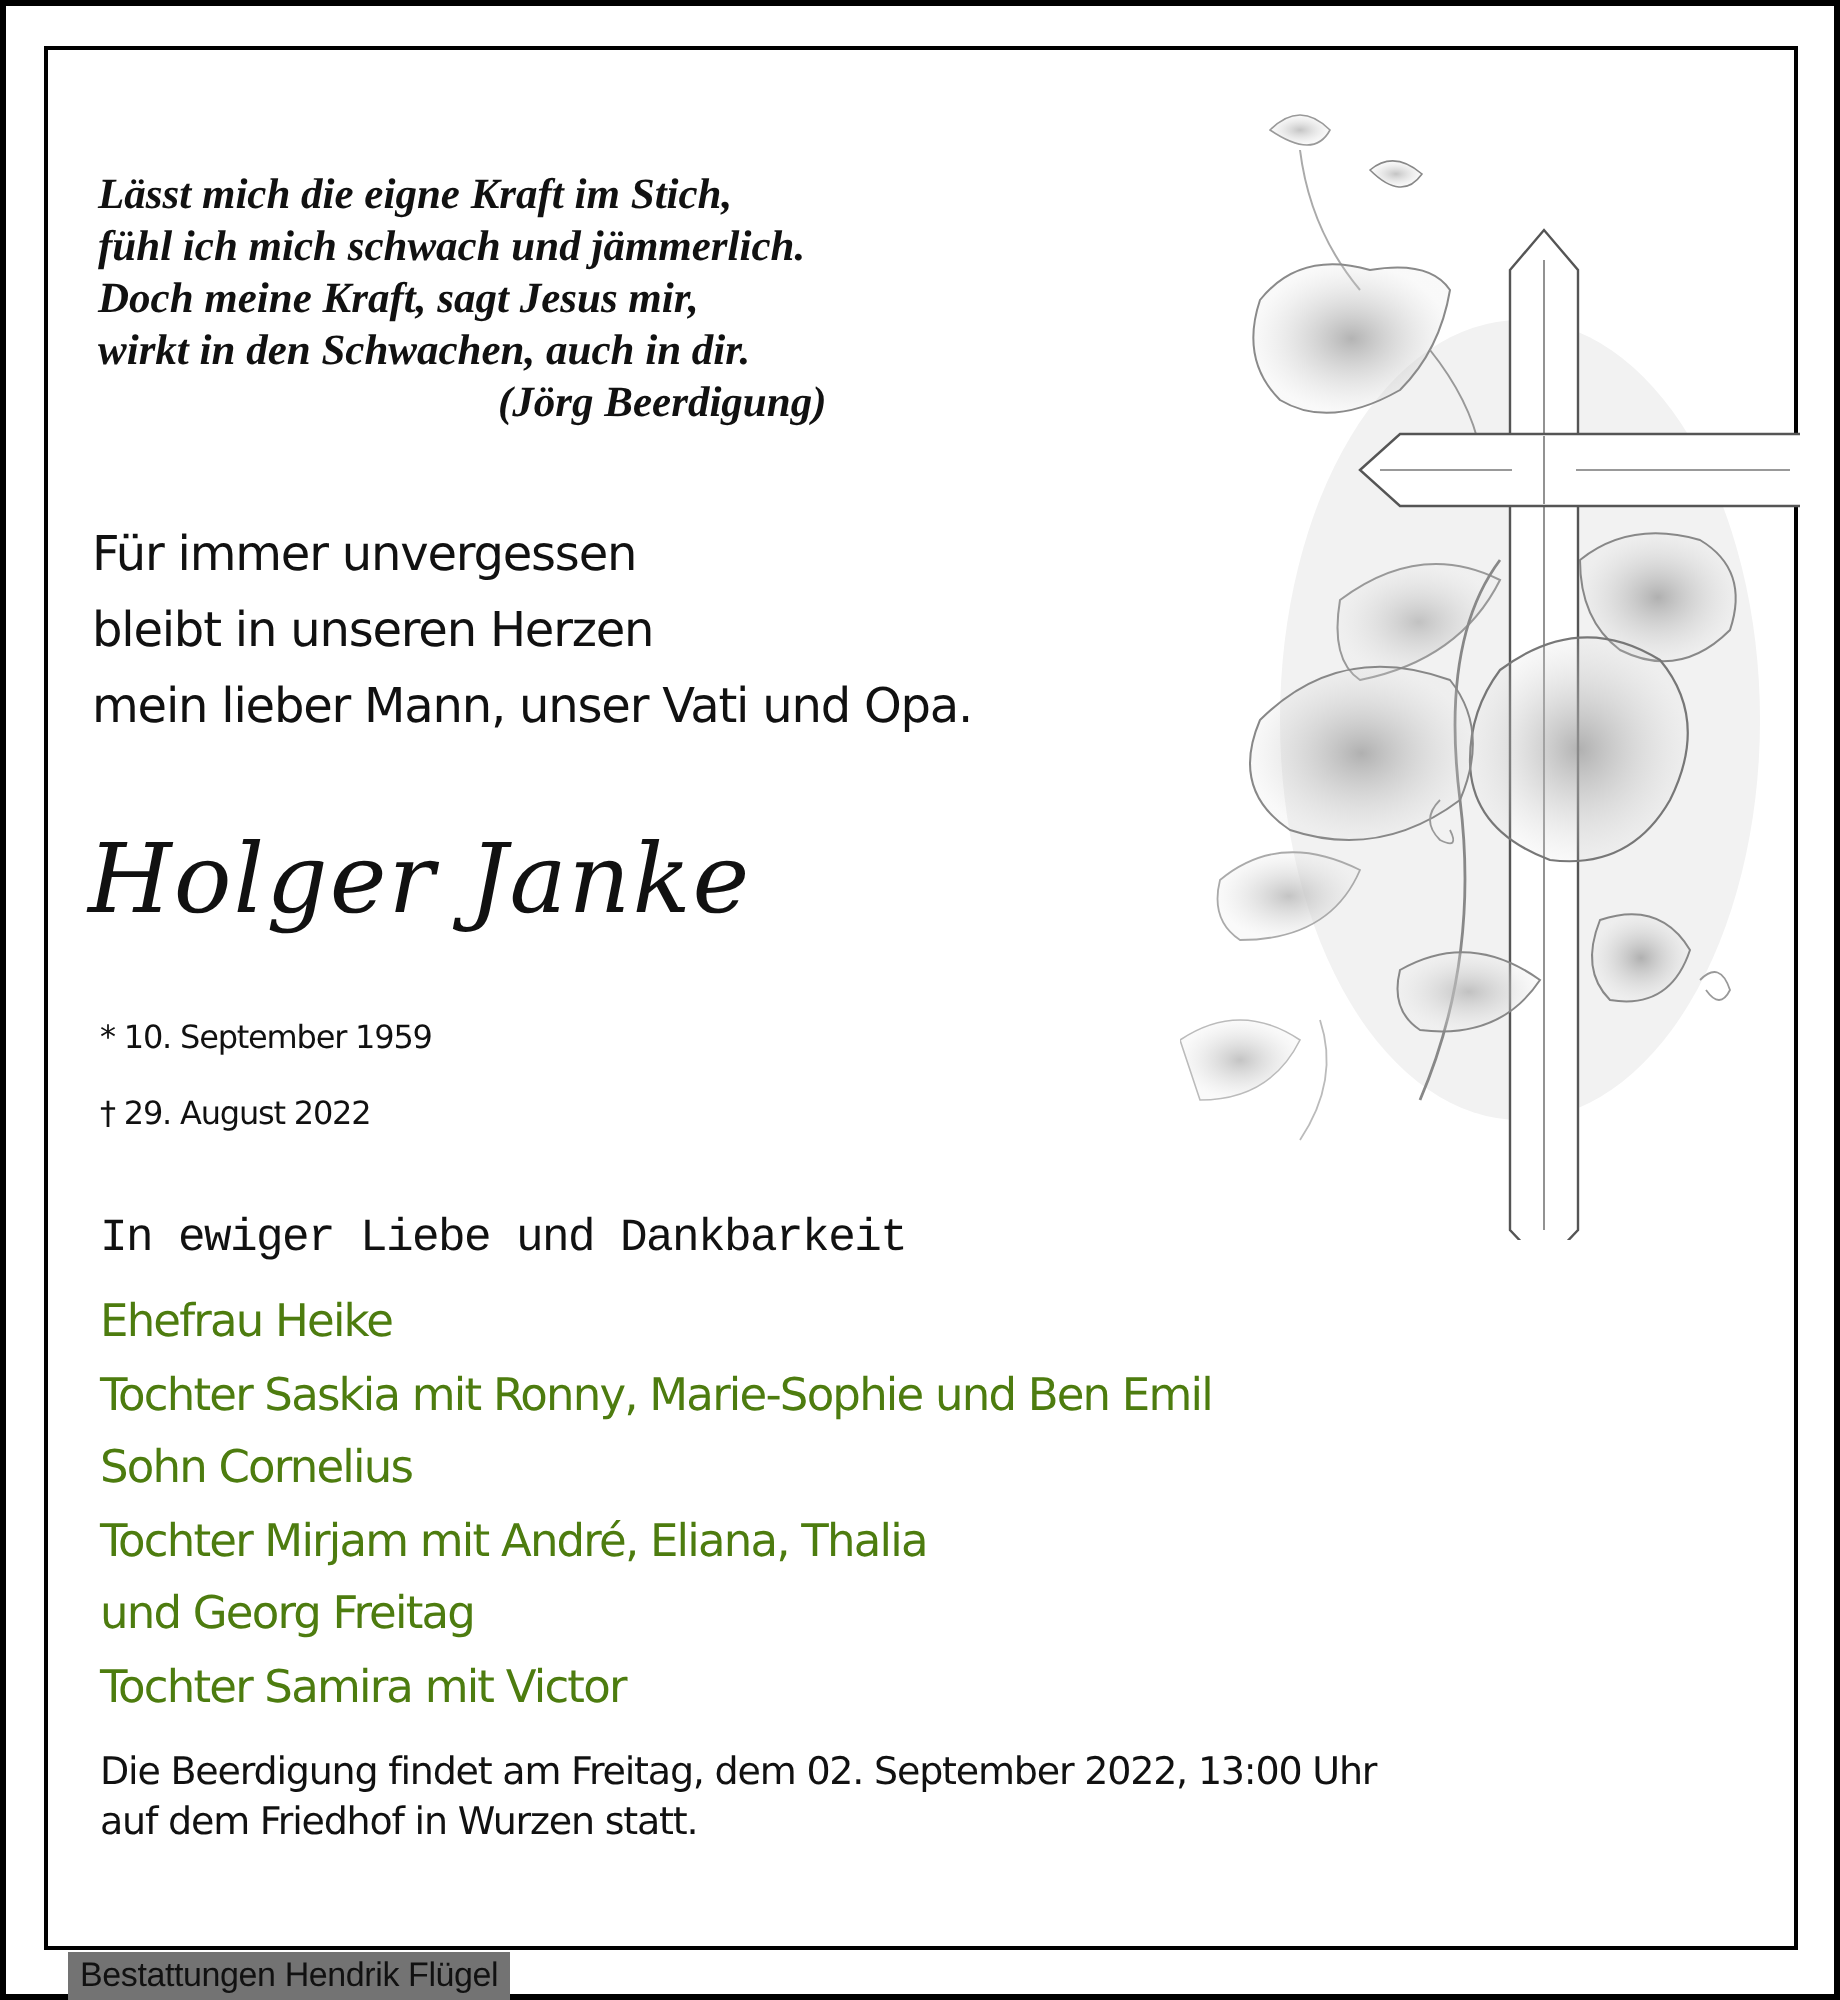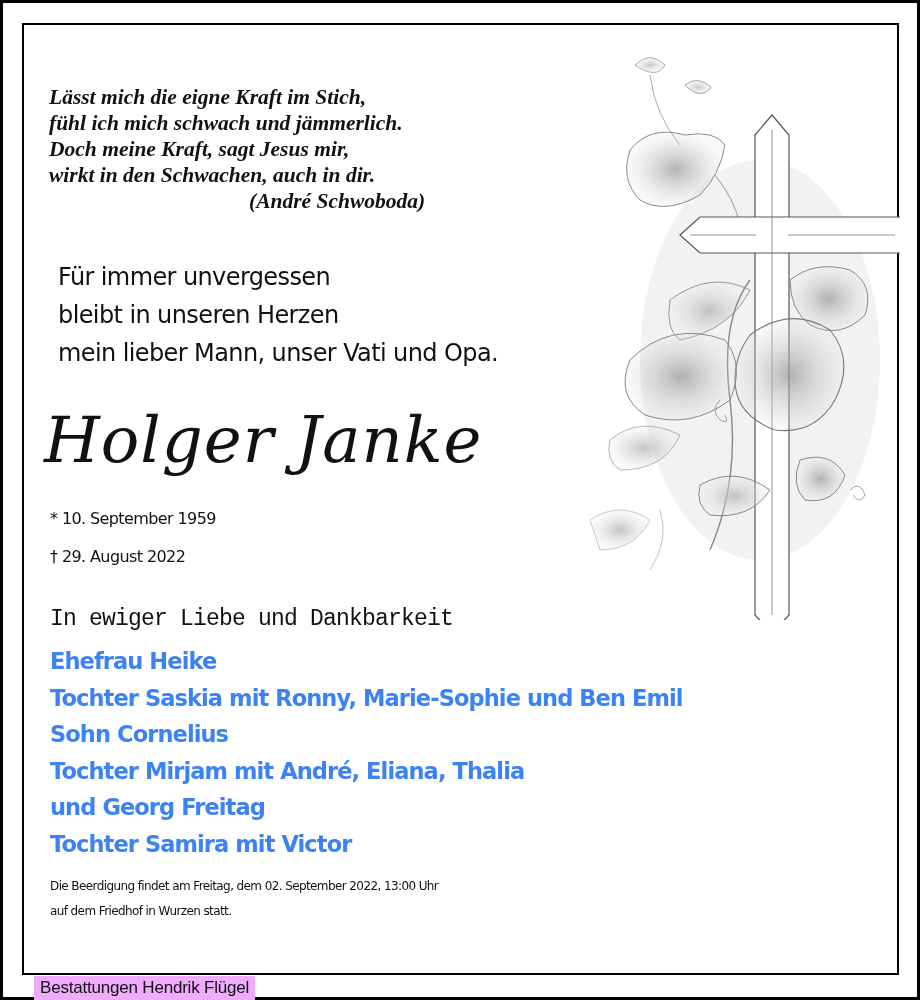--- a/index.html
+++ b/index.html
@@ -7,62 +7,62 @@
   .outer {
     position:absolute; left:0; top:0; width:914px; height:994px;
     border:3px solid #000; box-sizing:content-box;
   }
   .inner {
     position:absolute; left:22px; top:23px; width:873px; height:948px;
     border:2px solid #000; background:#fff;
   }
   .footer-label {
     position:absolute; left:34px; top:976px; height:24px;
-    background:#f0abfc; padding:0 6px;
+    background:#737373; padding:0 6px;
     font-family:"Liberation Sans", sans-serif; font-size:17px; color:#111;
     line-height:24px; letter-spacing:-0.2px;
   }
   .poem {
     position:absolute; left:49px; top:72px;
     font-family:"Liberation Serif", serif; font-style:italic; font-weight:bold;
     font-size:21.5px; line-height:26px; color:#111;margin-top:12px;
   }
   .poem .line { display:block; white-space:nowrap; }
   .poem .author { display:block; padding-left:200px; white-space:nowrap; }
   .intro {
-    position:absolute; left:58px; top:258px;
+    position:absolute; left:46px; top:258px;
     font-family:"DejaVu Sans", sans-serif; font-size:24px; line-height:38px;
     color:#111; letter-spacing:-0.6px;
   }
   .intro span { display:block; white-space:nowrap; }
   .name {
     position:absolute; left:44px; top:402px;
-    font-family:"DejaVu Serif", serif; font-style:italic; font-size:64px;
+    font-family:"DejaVu Serif", serif; font-style:italic; font-size:48px;
     line-height:76px; color:#111; letter-spacing:1px; white-space:nowrap;
   }
   .dates {
     position:absolute; left:50px; top:500px;
     font-family:"DejaVu Sans", sans-serif; font-size:16px; line-height:38px;
     color:#111; letter-spacing:-0.6px;
   }
   .dates span { display:block; white-space:nowrap; }
   .mourners-intro {
     position:absolute; left:50px; top:602px;
     font-family:Liberation Mono, monospace; font-size:23px; line-height:34px;
     color:#111; letter-spacing:-0.8px; white-space:nowrap;
   }
   .mourners {
     position:absolute; left:50px; top:643px;
-    font-family:"DejaVu Sans", sans-serif; font-weight:bold; font-size:22.5px;
-    line-height:36.5px; color:#3b82f6; letter-spacing:-0.9px;
+    font-family:"DejaVu Sans", sans-serif; font-weight:normal; font-size:22.5px;
+    line-height:36.5px; color:#4d7c0f; letter-spacing:-0.9px;
   }
   .mourners span { display:block; white-space:nowrap; }
   .funeral {
     position:absolute; left:50px; top:874px;
-    font-family:"DejaVu Sans", sans-serif; font-size:12px; line-height:25px;
+    font-family:"DejaVu Sans", sans-serif; font-size:19px; line-height:25px;
     color:#111; letter-spacing:-0.6px;
   }
   .funeral span { display:block; white-space:nowrap; }
   .illustration {
     position:absolute; left:590px; top:40px; width:310px; height:580px;
   }
 </style>
 </head>
 <body>
 
@@ -119,21 +119,21 @@
   <path d="M130 360 q-10 10 0 20 q10 5 5 -5" fill="none" stroke="#999" stroke-width="0.9"></path>
   <path d="M260 450 q10 -10 15 5 q-5 10 -12 0" fill="none" stroke="#999" stroke-width="0.9"></path>
   <path d="M70 470 q10 30 -10 60" fill="none" stroke="#bbb" stroke-width="0.9"></path>
 </svg>
 
 <div class="poem">
   <span class="line">Lässt mich die eigne Kraft im Stich,</span>
   <span class="line">fühl ich mich schwach und jämmerlich.</span>
   <span class="line">Doch meine Kraft, sagt Jesus mir,</span>
   <span class="line">wirkt in den Schwachen, auch in dir.</span>
-  <span class="author">(André Schwoboda)</span>
+  <span class="author">(Jörg Beerdigung)</span>
 </div>
 
 <div class="intro">
   <span>Für immer unvergessen</span>
   <span>bleibt in unseren Herzen</span>
   <span>mein lieber Mann, unser Vati und Opa.</span>
 </div>
 
 <div class="name">Holger Janke</div>
 

